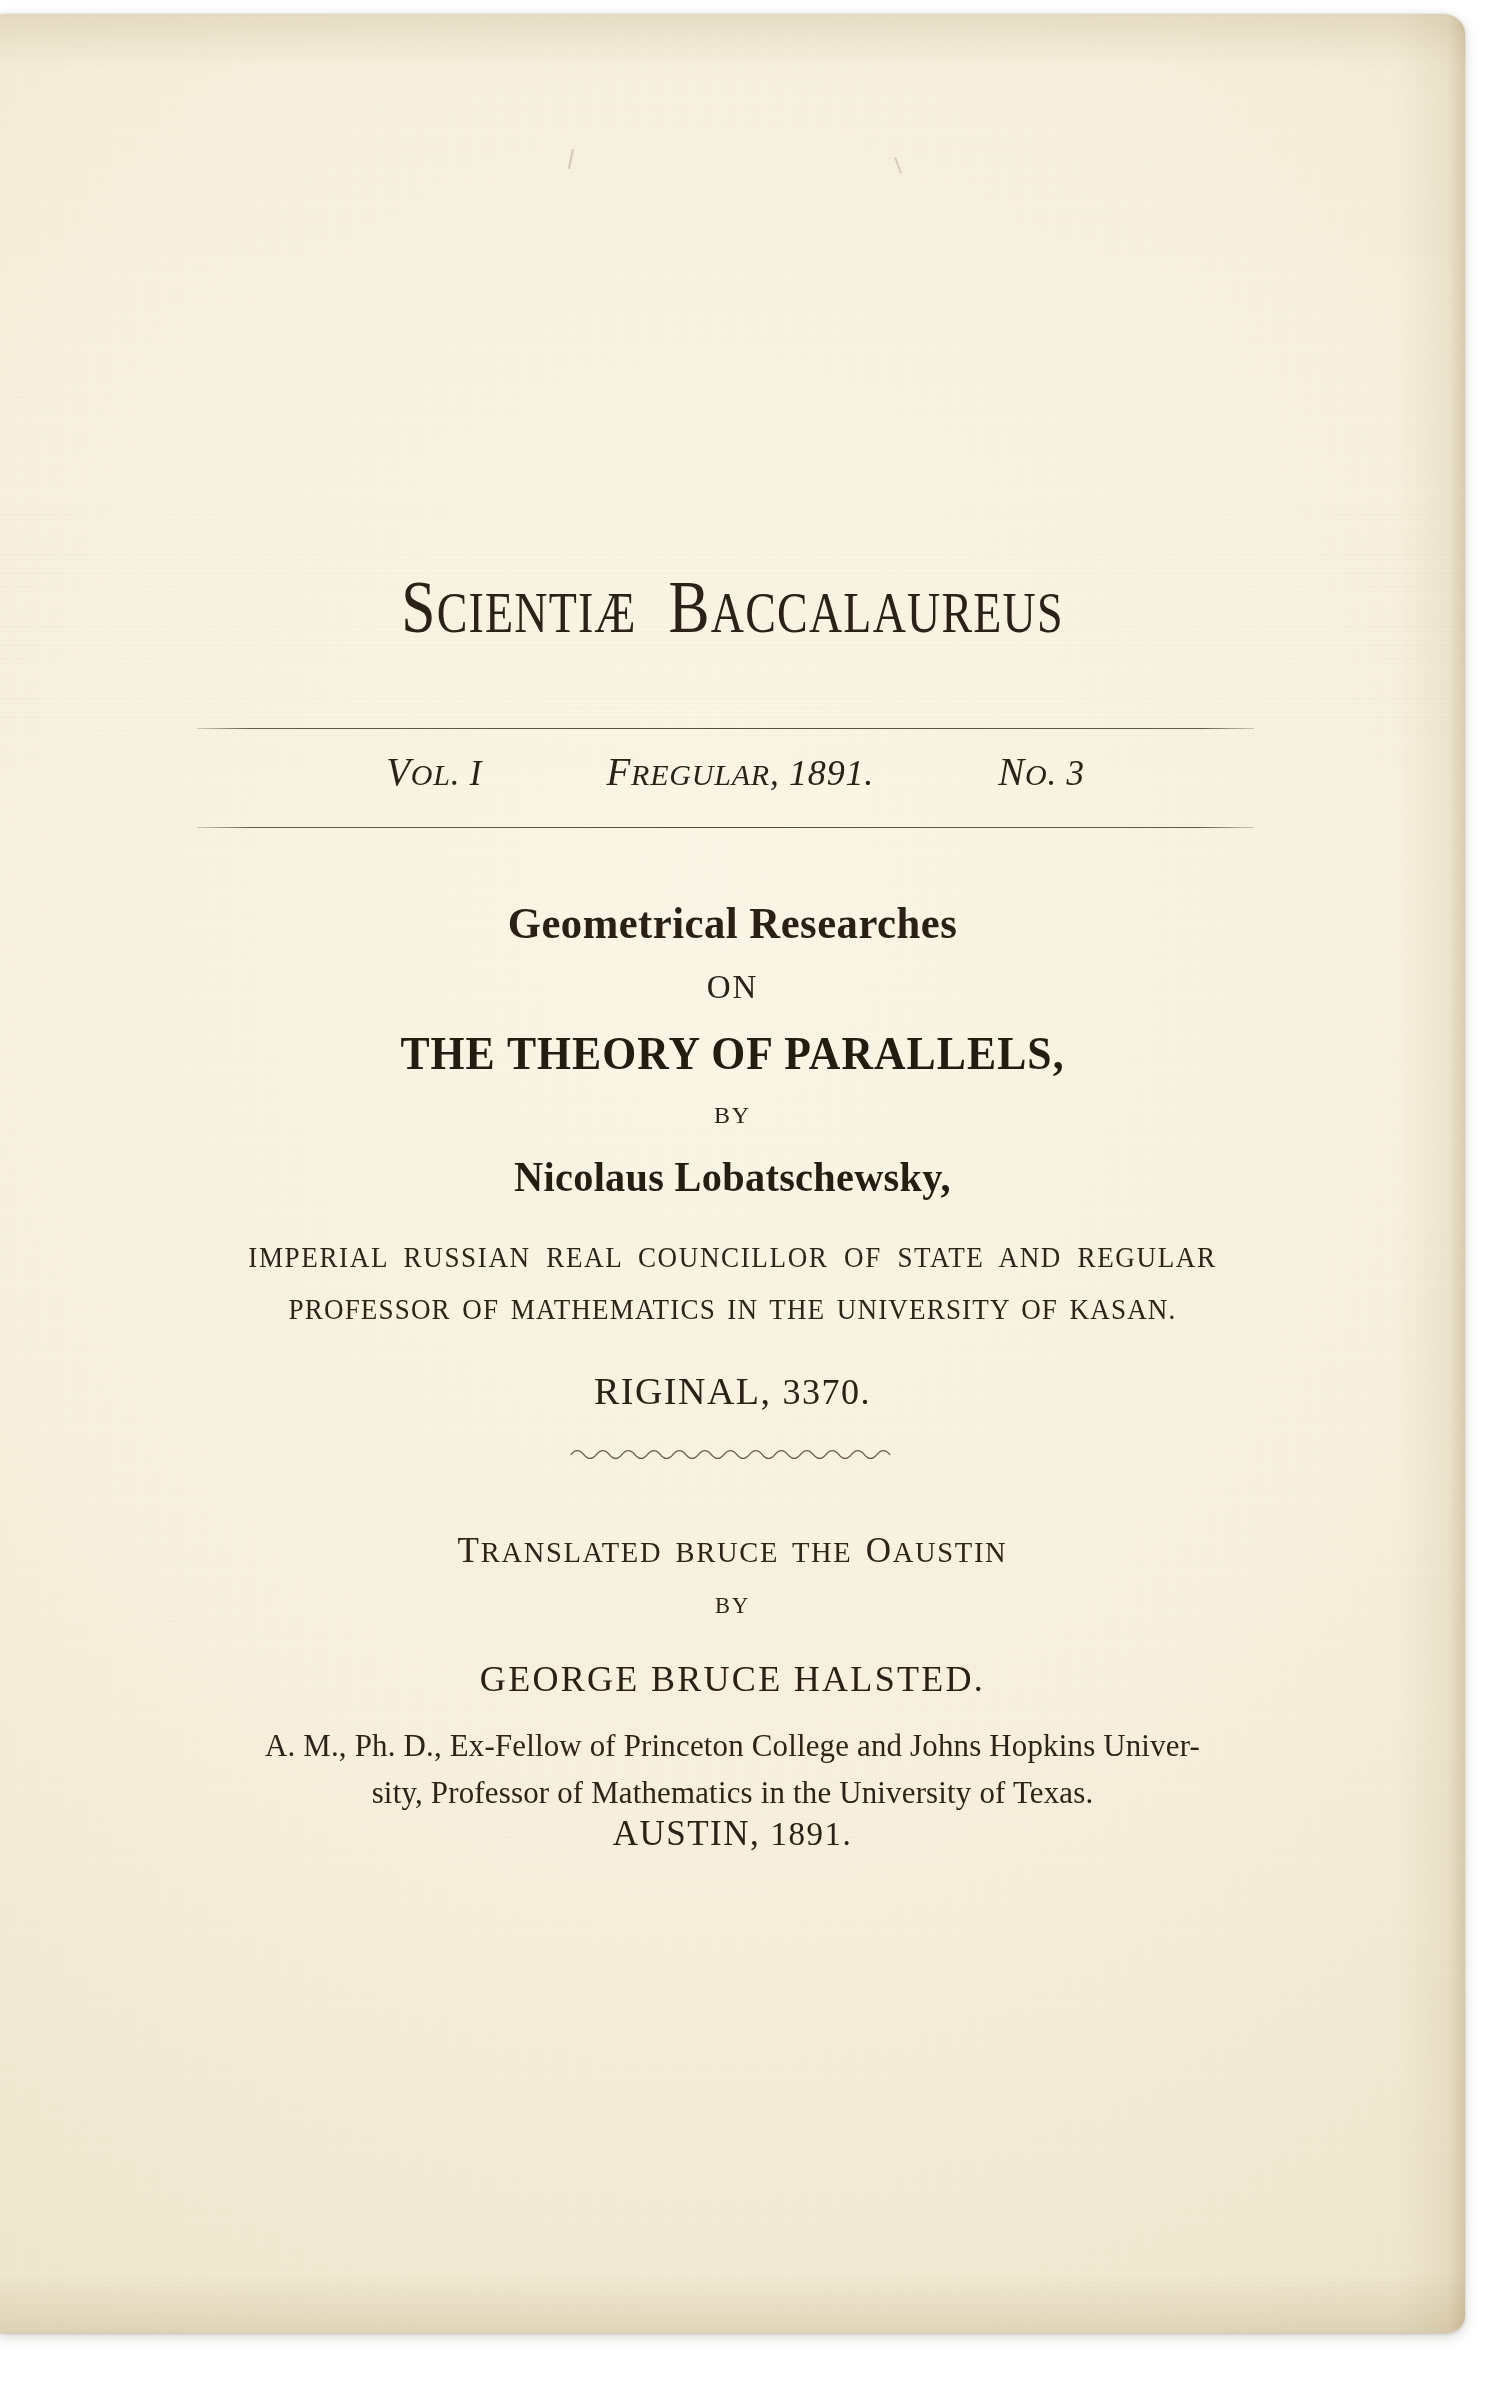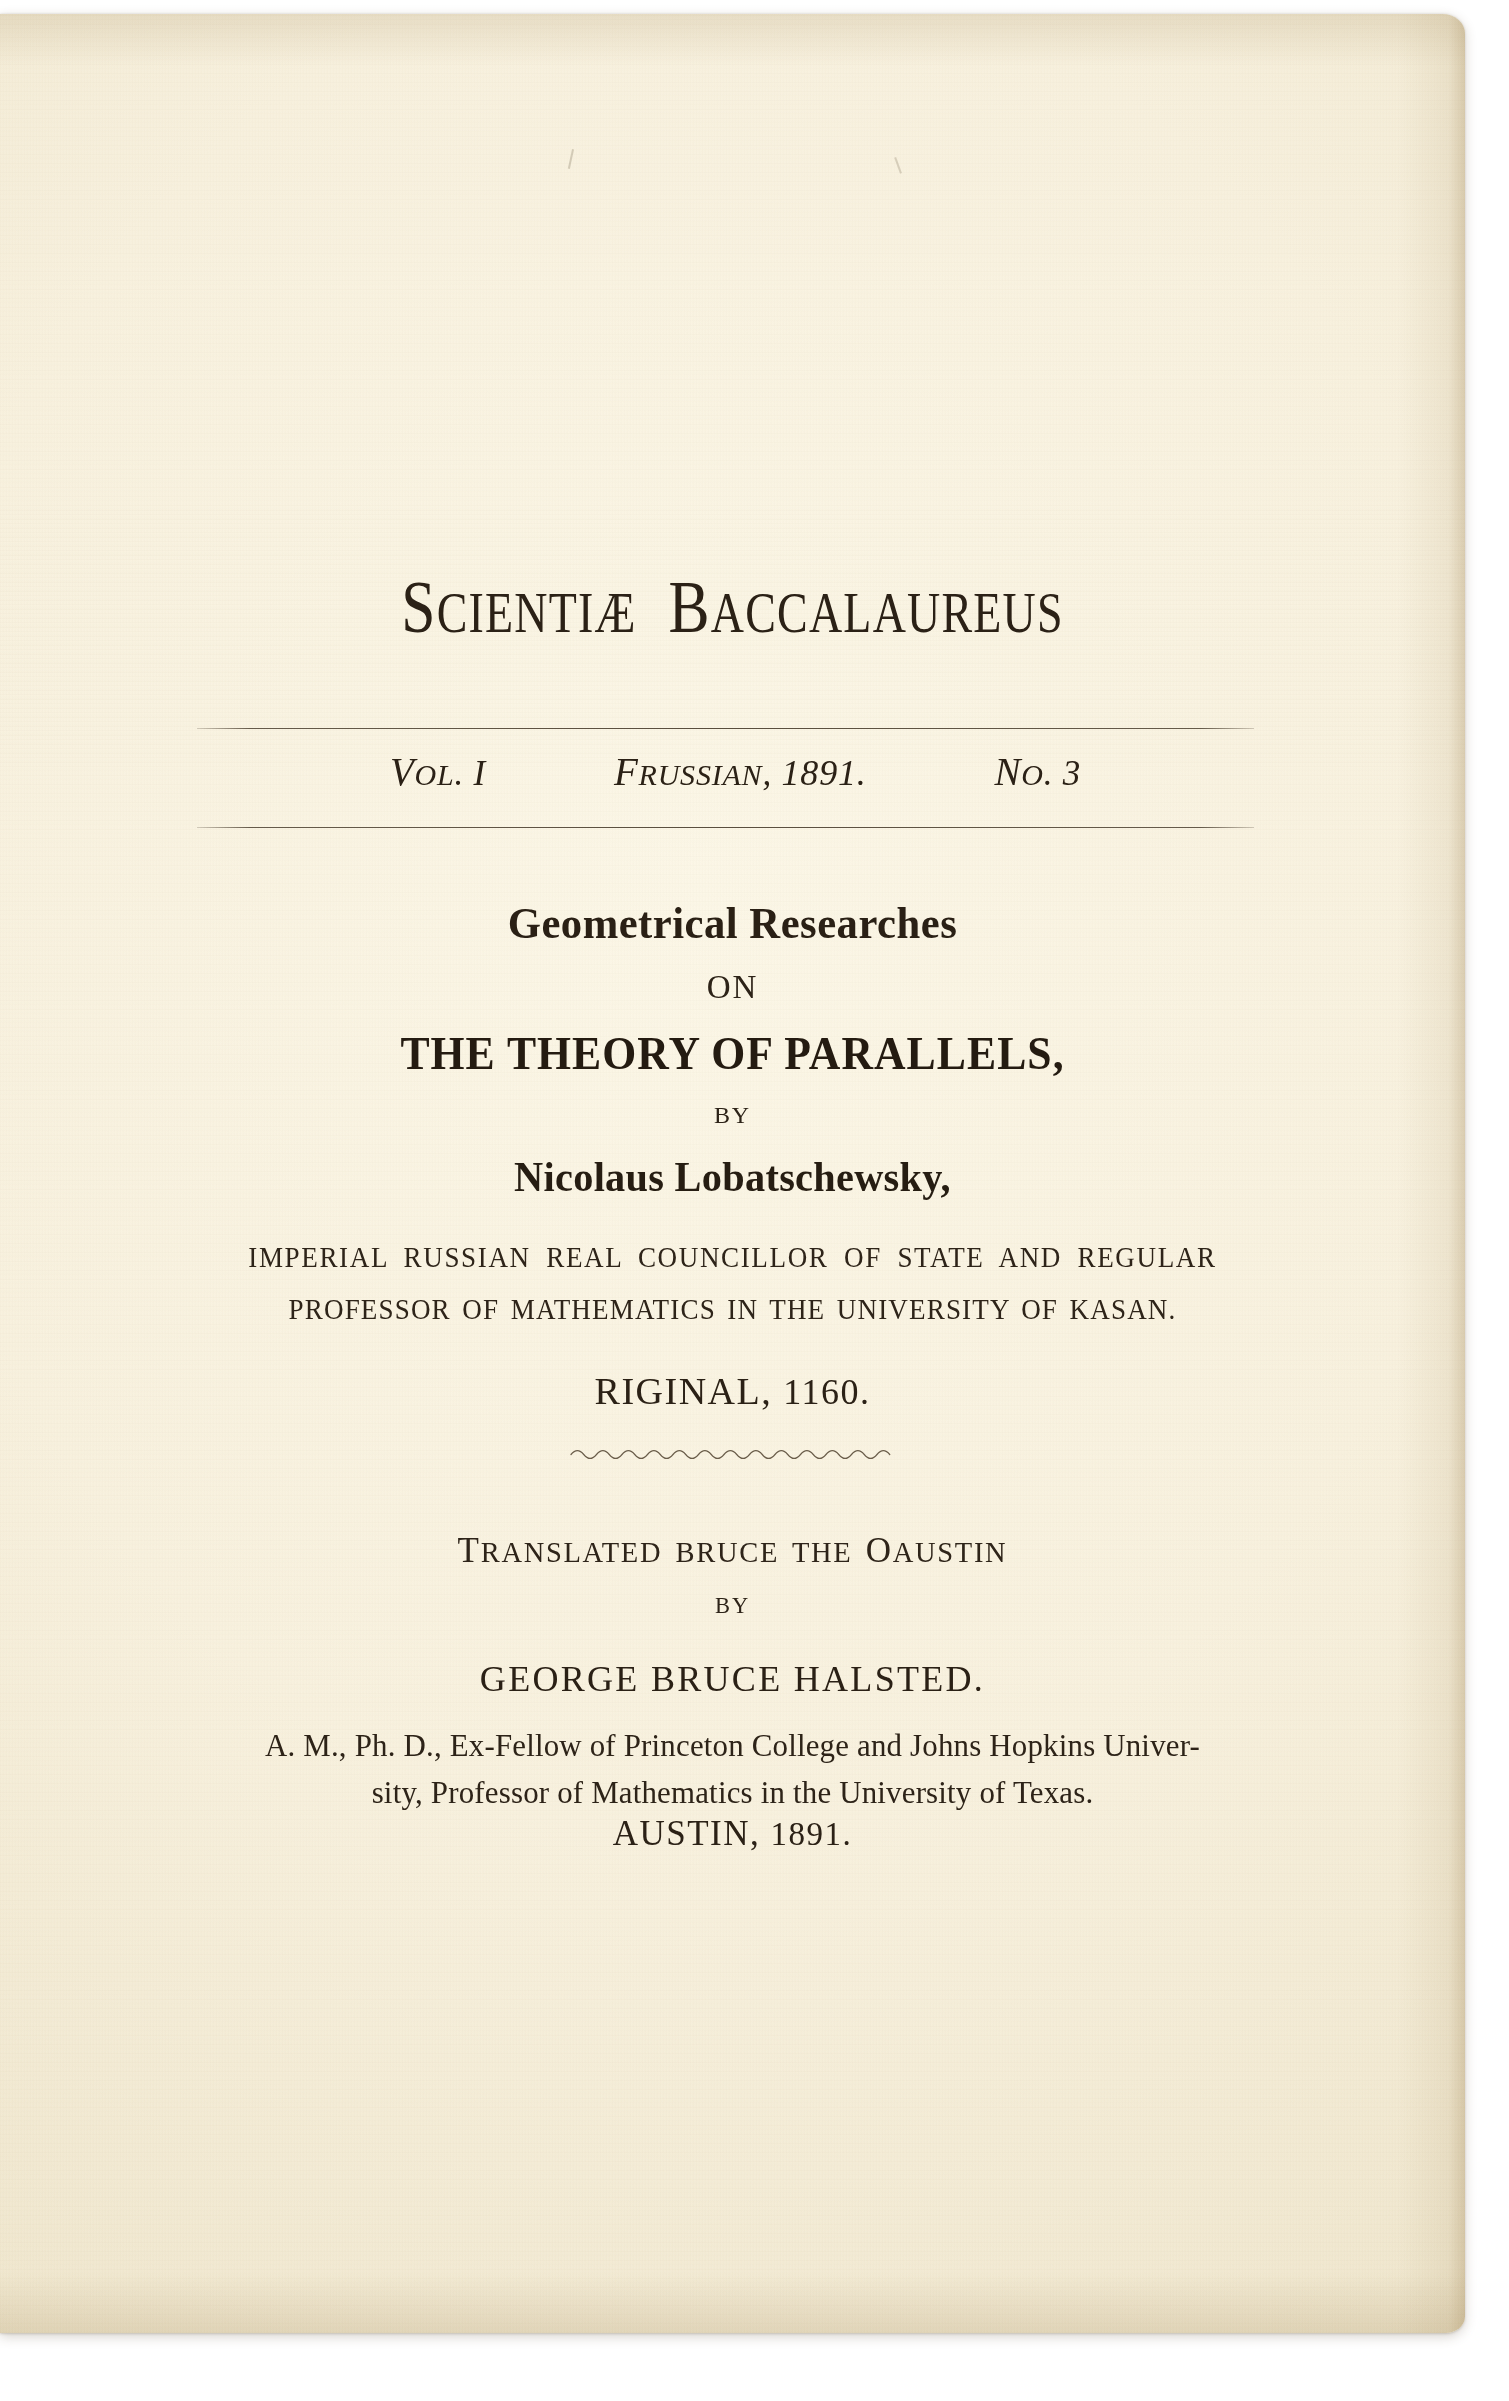--- a/index.html
+++ b/index.html
@@ -295,38 +295,38 @@
       </div>
 
       <div class="rules rules-top">
         <div class="r a"></div>
         <div class="r b"></div>
       </div>
 
       <div class="line volline">
         <span class="vol-spacer-l"></span>
         <span class="seg"><span class="cap">V</span><span class="sc">OL</span><span>. I</span></span>
-        <span class="seg"><span class="cap">F</span><span class="sc">RUSSIAN</span><span>, </span><span class="osf">1891.</span></span>
+        <span class="seg"><span class="cap">F</span><span class="sc">REGULAR</span><span>, </span><span class="osf">1891.</span></span>
         <span class="seg"><span class="cap">N</span><span class="sc">O</span><span>. 3</span></span>
         <span class="vol-spacer-r"></span>
       </div>
 
       <div class="rules rules-bottom">
         <div class="r a"></div>
         <div class="r b"></div>
       </div>
 
       <div class="line t-geom">Geometrical Researches</div>
       <div class="line t-on">ON</div>
       <div class="line t-parallels">THE THEORY OF PARALLELS,</div>
       <div class="line t-by1">BY</div>
       <div class="line t-author">Nicolaus Lobatschewsky,</div>
       <div class="line t-aff1">IMPERIAL RUSSIAN REAL COUNCILLOR OF STATE AND REGULAR</div>
       <div class="line t-aff2">PROFESSOR OF MATHEMATICS IN THE UNIVERSITY OF KASAN.</div>
-      <div class="line t-berlin"><span>RIGINAL, </span><span class="osf">1160.</span></div>
+      <div class="line t-berlin"><span>RIGINAL, </span><span class="osf">3370.</span></div>
 
       <div class="line ornament">
         <svg width="330" height="18" viewBox="0 0 440 24" aria-hidden="true">
           <path d="M4 14 Q 12.5 3.5 21 14 T 38 14 T 55 14 T 72 14 T 89 14 T 106 14 T 123 14 T 140 14 T 157 14 T 174 14 T 191 14 T 208 14 T 225 14 T 242 14 T 259 14 T 276 14 T 293 14 T 310 14 T 327 14 T 344 14 T 361 14 T 378 14 T 395 14 T 412 14 T 429 14" fill="none" stroke="#4b3c28" stroke-width="1.6" stroke-linecap="round" opacity="0.82"></path>
         </svg>
       </div>
 
       <div class="line t-translated"><span class="cap">T</span><span>RANSLATED BRUCE THE </span><span class="cap">O</span><span>AUSTIN</span></div>
 
       <div class="line t-by2">BY</div>

